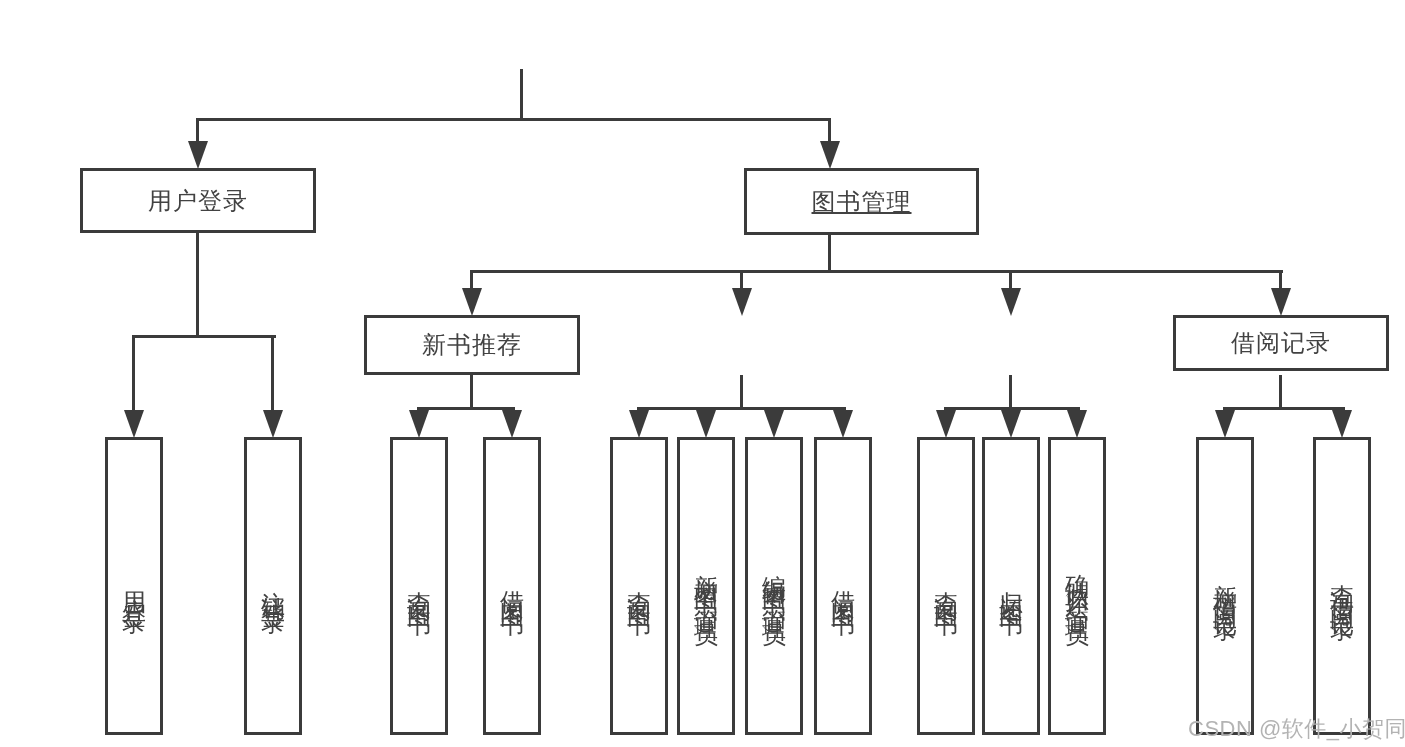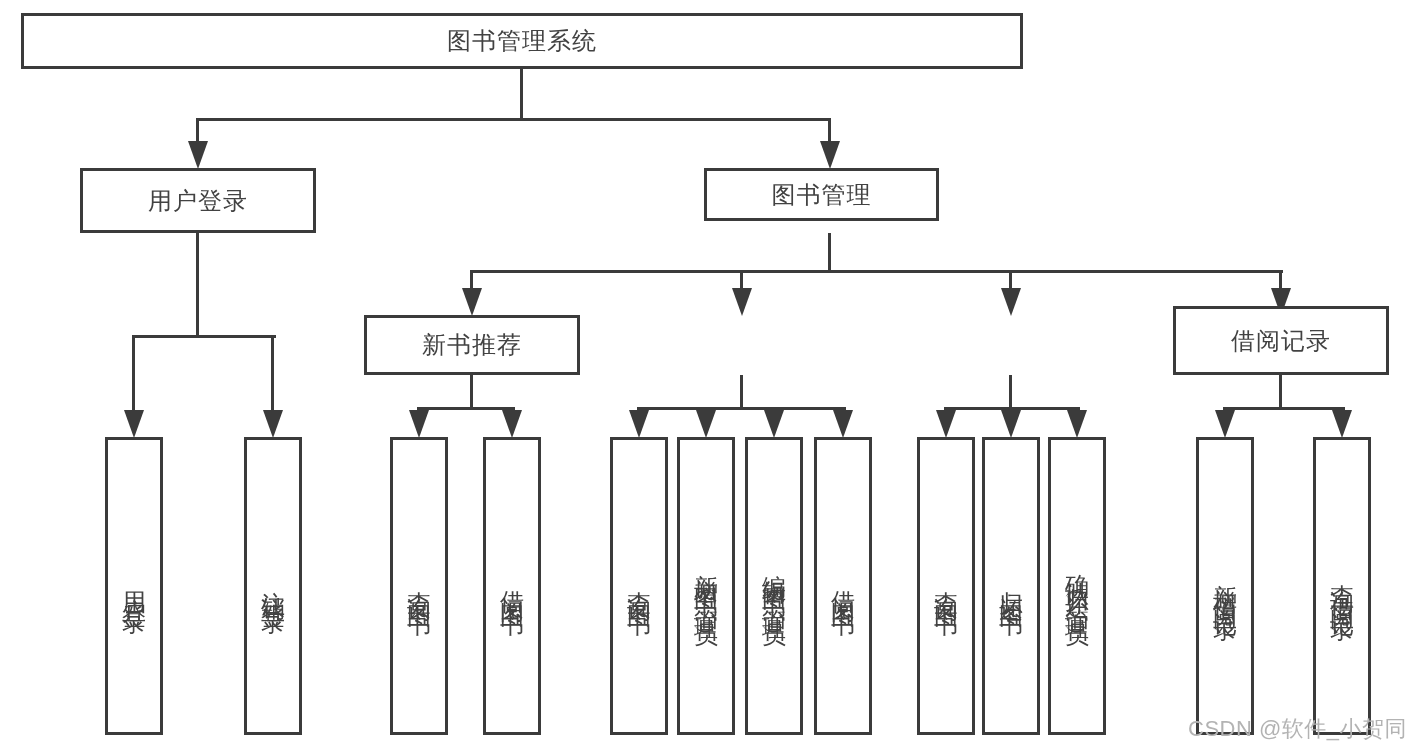--- a/index.html
+++ b/index.html
@@ -64,39 +64,36 @@
     letter-spacing: 0.5px;
     white-space: nowrap;
     z-index: 3;
   }
 </style>
 </head>
 <body>
 
 <div class="canvas">
 
-  <div class="box" style="left:21px; top:13px; width:1002px; height:56px;">
-    <span>图书管理系统</span>
-  </div>
 
   <div class="box" style="left:80px; top:168px; width:236px; height:65px;">
     <span>用户登录</span>
   </div>
 
-  <div class="box" style="left:704px; top:168px; width:235px; height:53px;">
+  <div class="box" style="left:744px; top:168px; width:235px; height:67px;text-decoration:underline;">
     <span>图书管理</span>
   </div>
 
   <div class="box" style="left:364px; top:315px; width:216px; height:60px;">
     <span>新书推荐</span>
   </div>
 
 
 
-  <div class="box" style="left:1173px; top:306px; width:216px; height:69px;">
+  <div class="box" style="left:1173px; top:315px; width:216px; height:56px;">
     <span>借阅记录</span>
   </div>
 
   <div class="box leaf" style="left:105px; top:437px; width:58px; height:298px;">
     <span>用户登录</span>
   </div>
 
   <div class="box leaf" style="left:244px; top:437px; width:58px; height:298px;">
     <span>注销登录</span>
   </div>

